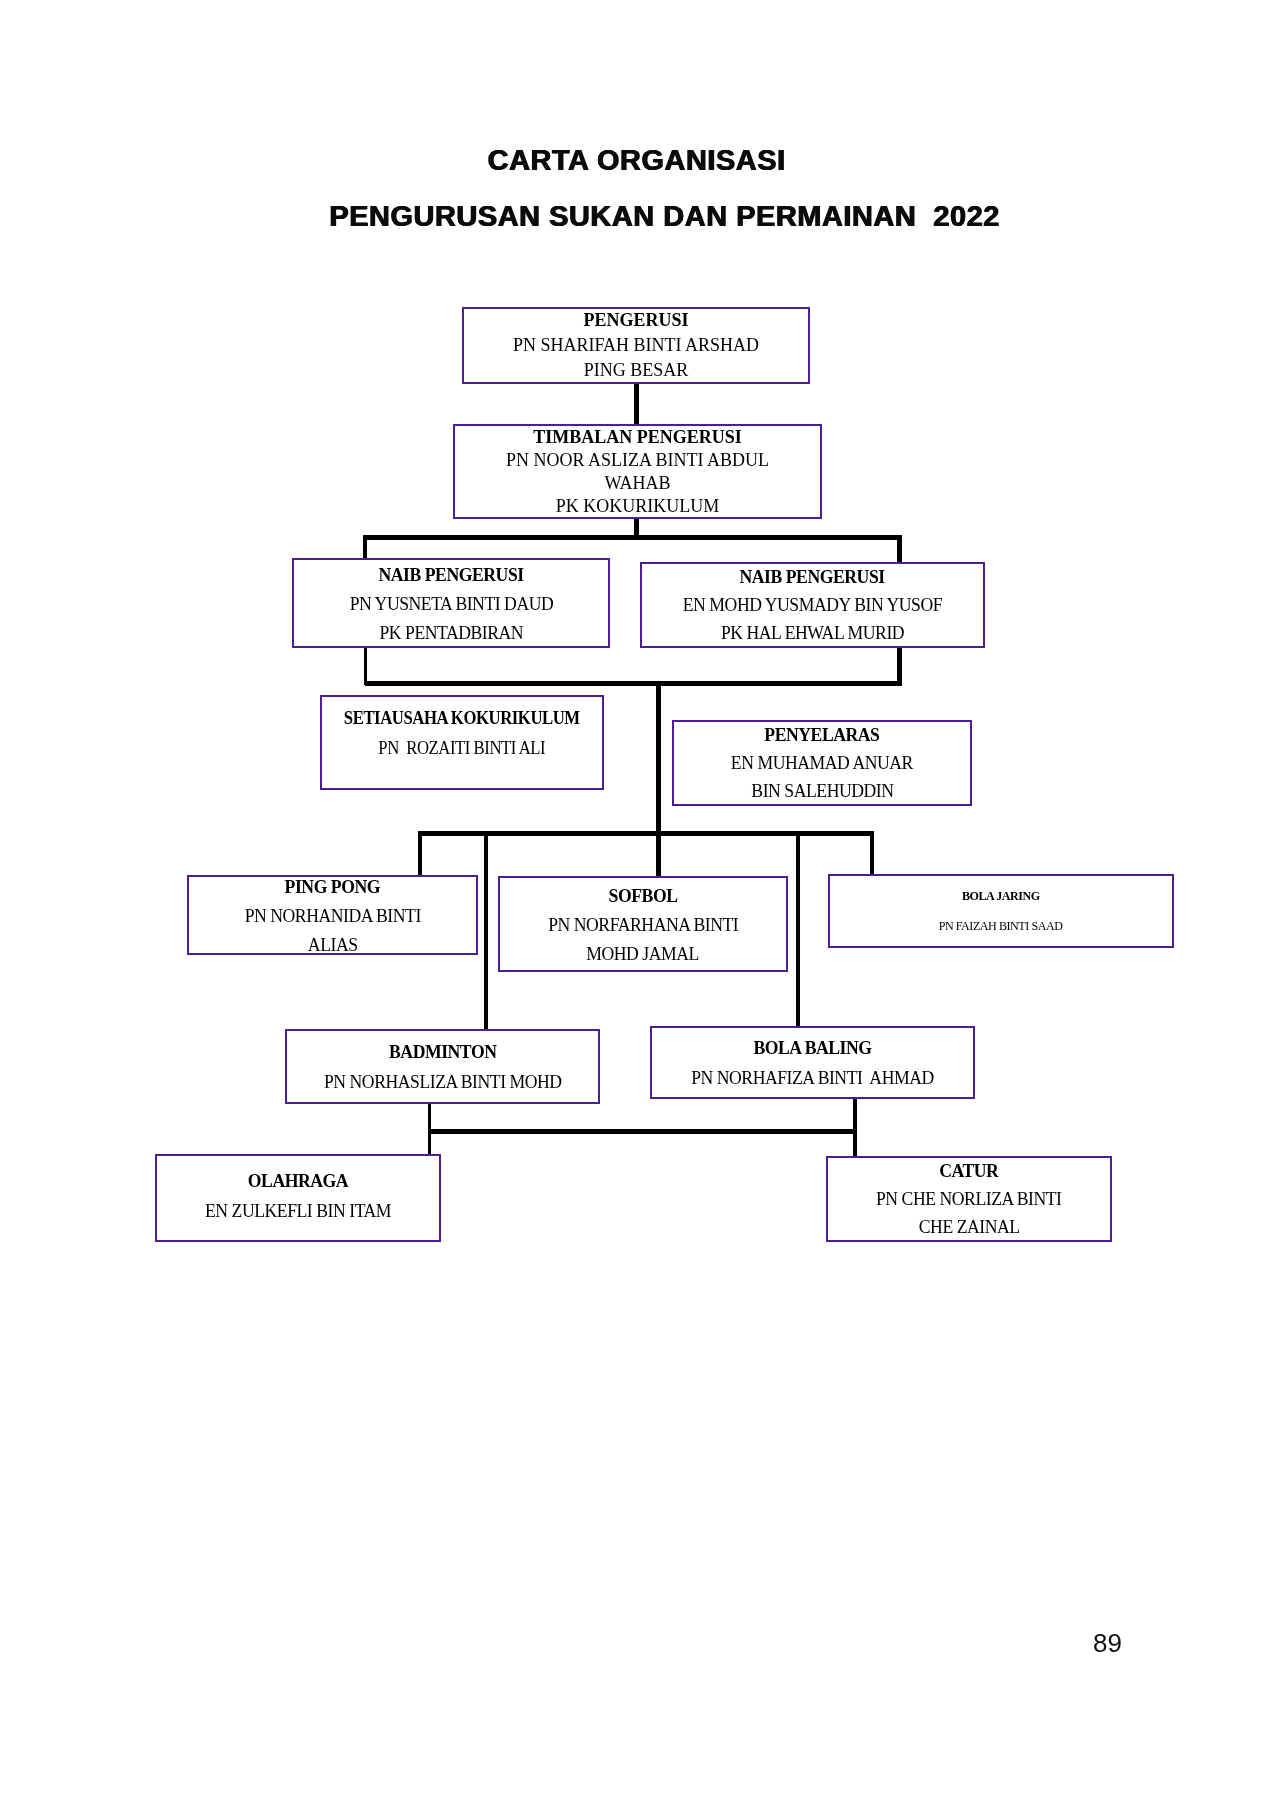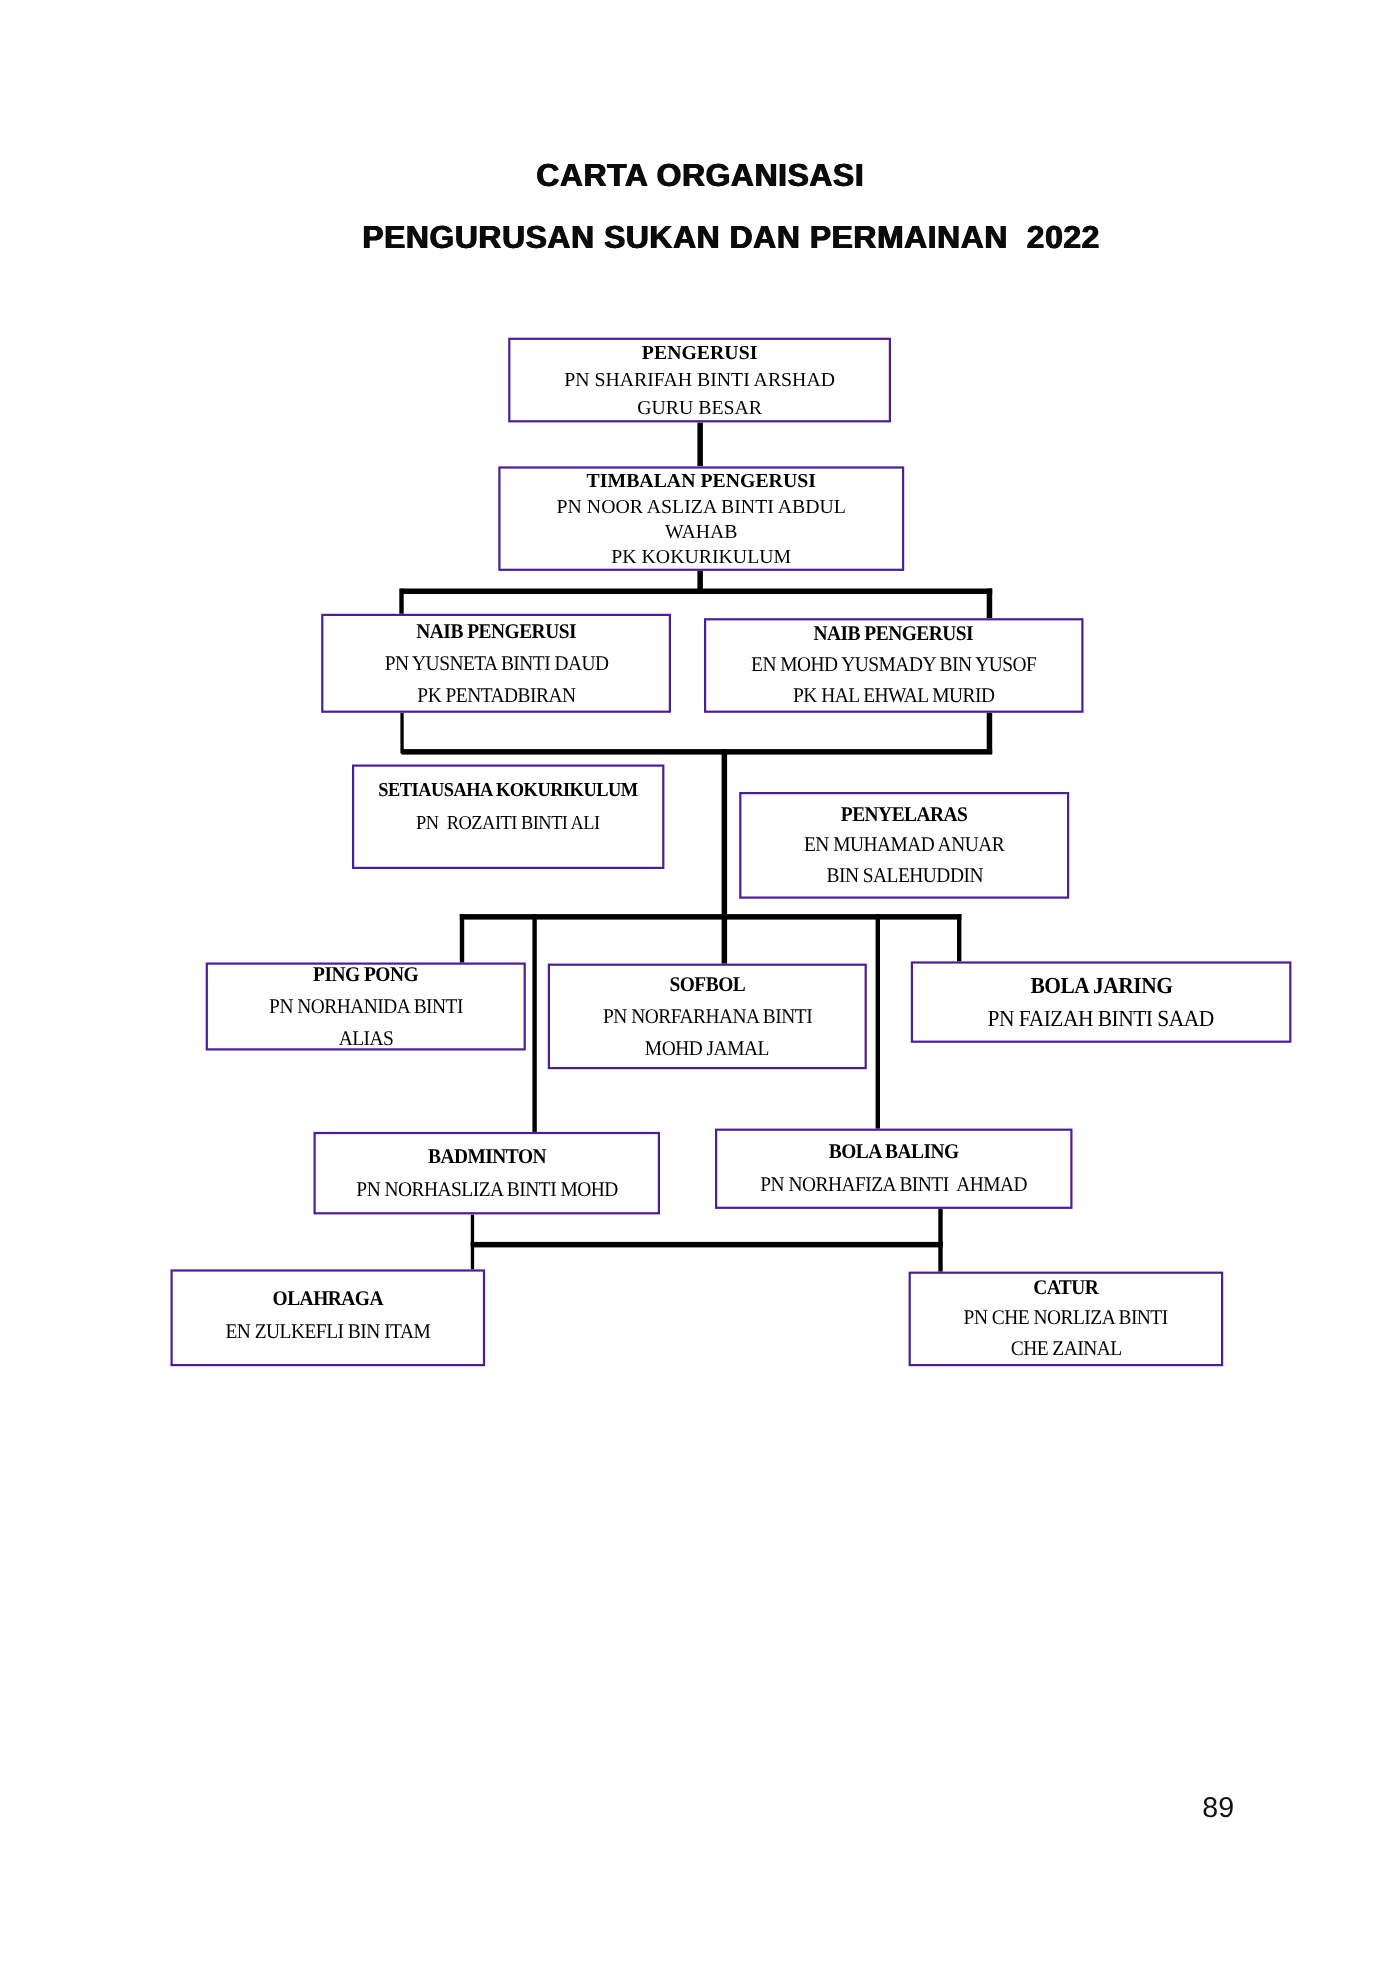--- a/index.html
+++ b/index.html
@@ -69,21 +69,21 @@
   <div class="cn" style="left:796px;top:831px;width:4px;height:197px;"></div>
   <div class="cn" style="left:428px;top:1104px;width:3px;height:29px;"></div>
   <div class="cn" style="left:853px;top:1099px;width:4px;height:34px;"></div>
   <div class="cn" style="left:428px;top:1129px;width:429px;height:5px;"></div>
   <div class="cn" style="left:428px;top:1129px;width:3px;height:27px;"></div>
   <div class="cn" style="left:853px;top:1129px;width:4px;height:29px;"></div>
 
   <div class="node" style="left:462px;top:307px;width:348px;height:77px;font-size:18px;line-height:25px;">
     <div class="cline t">PENGERUSI</div>
     <div class="cline">PN SHARIFAH BINTI ARSHAD</div>
-    <div class="cline">GURU BESAR</div>
+    <div class="cline">PING BESAR</div>
   </div>
 
   <div class="node" style="left:453px;top:424px;width:369px;height:95px;font-size:18px;line-height:23px;">
     <div class="cline t">TIMBALAN PENGERUSI</div>
     <div class="cline">PN NOOR ASLIZA BINTI ABDUL</div>
     <div class="cline">WAHAB</div>
     <div class="cline">PK KOKURIKULUM</div>
   </div>
 
   <div class="node cond" style="left:292px;top:558px;width:318px;height:90px;font-size:19px;line-height:29px;">
@@ -96,39 +96,39 @@
     <div class="cline t">NAIB PENGERUSI</div>
     <div class="cline">EN MOHD YUSMADY BIN YUSOF</div>
     <div class="cline">PK HAL EHWAL MURID</div>
   </div>
 
   <div class="node cond top-align" style="left:320px;top:695px;width:284px;height:95px;font-size:18px;line-height:30px;padding-top:6px;">
     <div class="cline t">SETIAUSAHA KOKURIKULUM</div>
     <div class="cline">PN  ROZAITI BINTI ALI</div>
   </div>
 
-  <div class="node cond" style="left:672px;top:720px;width:300px;height:97px;font-size:19px;line-height:28px;">
+  <div class="node cond" style="left:672px;top:720px;width:300px;height:86px;font-size:19px;line-height:28px;">
     <div class="cline t">PENYELARAS</div>
     <div class="cline">EN MUHAMAD ANUAR</div>
     <div class="cline">BIN SALEHUDDIN</div>
   </div>
 
   <div class="node cond" style="left:187px;top:875px;width:291px;height:80px;font-size:19px;line-height:29px;">
     <div class="cline t">PING PONG</div>
     <div class="cline">PN NORHANIDA BINTI</div>
     <div class="cline">ALIAS</div>
   </div>
 
   <div class="node cond" style="left:498px;top:876px;width:290px;height:96px;font-size:19px;line-height:29px;">
     <div class="cline t">SOFBOL</div>
     <div class="cline">PN NORFARHANA BINTI</div>
     <div class="cline">MOHD JAMAL</div>
   </div>
 
-  <div class="node cond" style="left:828px;top:874px;width:346px;height:74px;font-size:21px;line-height:30px;">
+  <div class="node cond" style="left:828px;top:874px;width:346px;height:74px;font-size:13px;line-height:30px;">
     <div class="cline t">BOLA JARING</div>
     <div class="cline">PN FAIZAH BINTI SAAD</div>
   </div>
 
   <div class="node cond" style="left:285px;top:1029px;width:315px;height:75px;font-size:19px;line-height:30px;">
     <div class="cline t">BADMINTON</div>
     <div class="cline">PN NORHASLIZA BINTI MOHD</div>
   </div>
 
   <div class="node cond" style="left:650px;top:1026px;width:325px;height:73px;font-size:19px;line-height:30px;">

